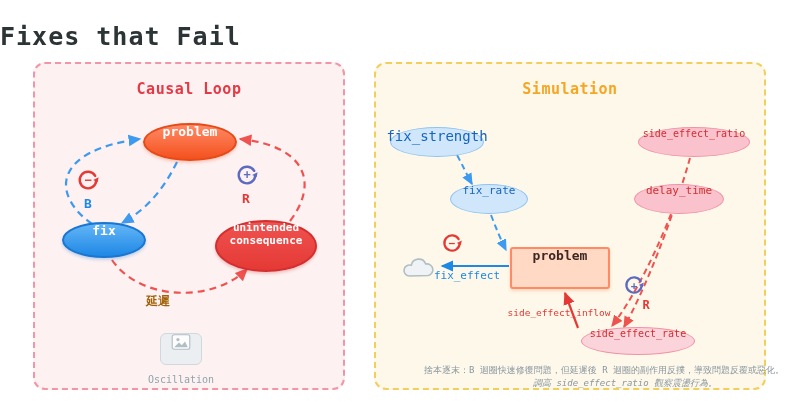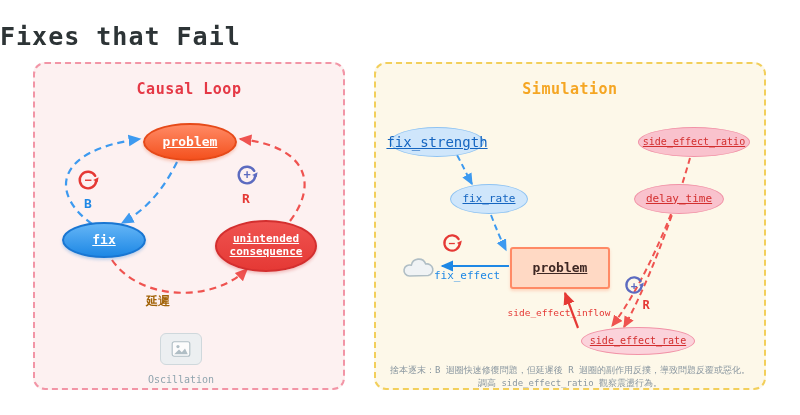--- a/index.html
+++ b/index.html
@@ -8,22 +8,22 @@
   .main-title{position:absolute;top:22px;left:0;width:100%;text-align:left;
               font-size:25px;font-weight:bold;color:#2d3436;letter-spacing:1px;z-index:2;}
   .panel{position:absolute;box-sizing:border-box;border-radius:12px;z-index:1;}
   .panel-left{left:33px;top:62px;width:312px;height:328px;border:2.5px dashed #f295a6;background:#fdf1f1;}
   .panel-right{left:374px;top:62px;width:392px;height:328px;border:2.5px dashed #f2cf5b;background:#fdf8e9;}
   .panel-title{position:absolute;top:16px;left:0;width:100%;text-align:center;
                font-size:15px;font-weight:bold;letter-spacing:.5px;}
   .panel-left .panel-title{color:#e53946;}
   .panel-right .panel-title{color:#f5a623;}
   .node{position:absolute;transform:translate(-50%,-50%);display:flex;flex-direction:column;
-        align-items:center;justify-content:center;text-align:center;box-sizing:border-box;
-        z-index:3;line-height:1.15;text-decoration:underline;}
+        align-items:center;text-align:center;box-sizing:border-box;
+        z-index:3;line-height:1.15;}
   .ellipse{border-radius:50%;}
   .n-problem{left:190px;top:142px;width:94px;height:38px;background:linear-gradient(180deg,#ff8a65,#f4511e);
              border:2px solid #e64a19;color:#fff;font-weight:bold;font-size:13px;box-shadow:0 2px 3px rgba(230,74,25,.25);}
   .n-fix{left:104px;top:240px;width:84px;height:36px;background:linear-gradient(180deg,#64b5f6,#1e88e5);
          border:2px solid #1976d2;color:#fff;font-weight:bold;font-size:13px;box-shadow:0 2px 3px rgba(25,118,210,.25);}
   .n-unintended{left:266px;top:246px;width:102px;height:52px;background:linear-gradient(180deg,#ef5350,#e53935);
                 border:2px solid #d32f2f;color:#fff;font-weight:bold;font-size:11px;box-shadow:0 2px 3px rgba(211,47,47,.25);}
   .n-fix-strength{left:437px;top:142px;width:94px;height:30px;background:#cfe6fb;border:1.5px solid #8fc3f2;color:#1565c0;font-size:14px;}
   .n-ratio{left:694px;top:142px;width:112px;height:30px;background:#f9c2cd;border:1.5px solid #f193a7;color:#d32f2f;font-size:10px;}
   .n-fix-rate{left:489px;top:199px;width:78px;height:30px;background:#cfe6fb;border:1.5px solid #8fc3f2;color:#1565c0;font-size:11px;}
@@ -36,23 +36,23 @@
   .lbl-fix-effect{left:467px;top:275px;color:#1e88e5;font-size:11px;}
   .lbl-inflow{left:559px;top:312px;color:#e53935;font-size:9.5px;}
   .lbl-b{left:88px;top:203px;color:#1e88e5;font-weight:bold;font-size:13px;}
   .lbl-r{left:246px;top:198px;color:#e53935;font-weight:bold;font-size:13px;}
   .lbl-r2{left:646px;top:305px;color:#e53935;font-weight:bold;font-size:12px;}
   .loop-icon{position:absolute;transform:translate(-50%,-50%);z-index:4;}
   .img-box{left:181px;top:349px;width:42px;height:32px;background:#eceff1;border:1px solid #cfd8dc;border-radius:6px;}
   .lbl-osc{left:181px;top:379px;color:#90a4ae;font-size:10px;}
   .cloud{left:419px;top:267px;}
   .caption{position:absolute;text-align:center;color:#8a97a0;font-size:9px;white-space:nowrap;
-           z-index:4;transform:translateX(-50%);}
+           z-index:4;transform:translateX(-50%);margin-left:34px;}
   .caption-1{left:570px;top:364px;}
-  .caption-2{left:570px;top:377px;}
+  .caption-2{left:591px;top:377px;font-style:italic;}
   svg.overlay{position:absolute;left:0;top:0;z-index:2;pointer-events:none;}
 </style>
 </head>
 <body>
 
 <div class="canvas">
 
   <div class="main-title">Fixes that Fail</div>
 
   <div class="panel panel-left">

